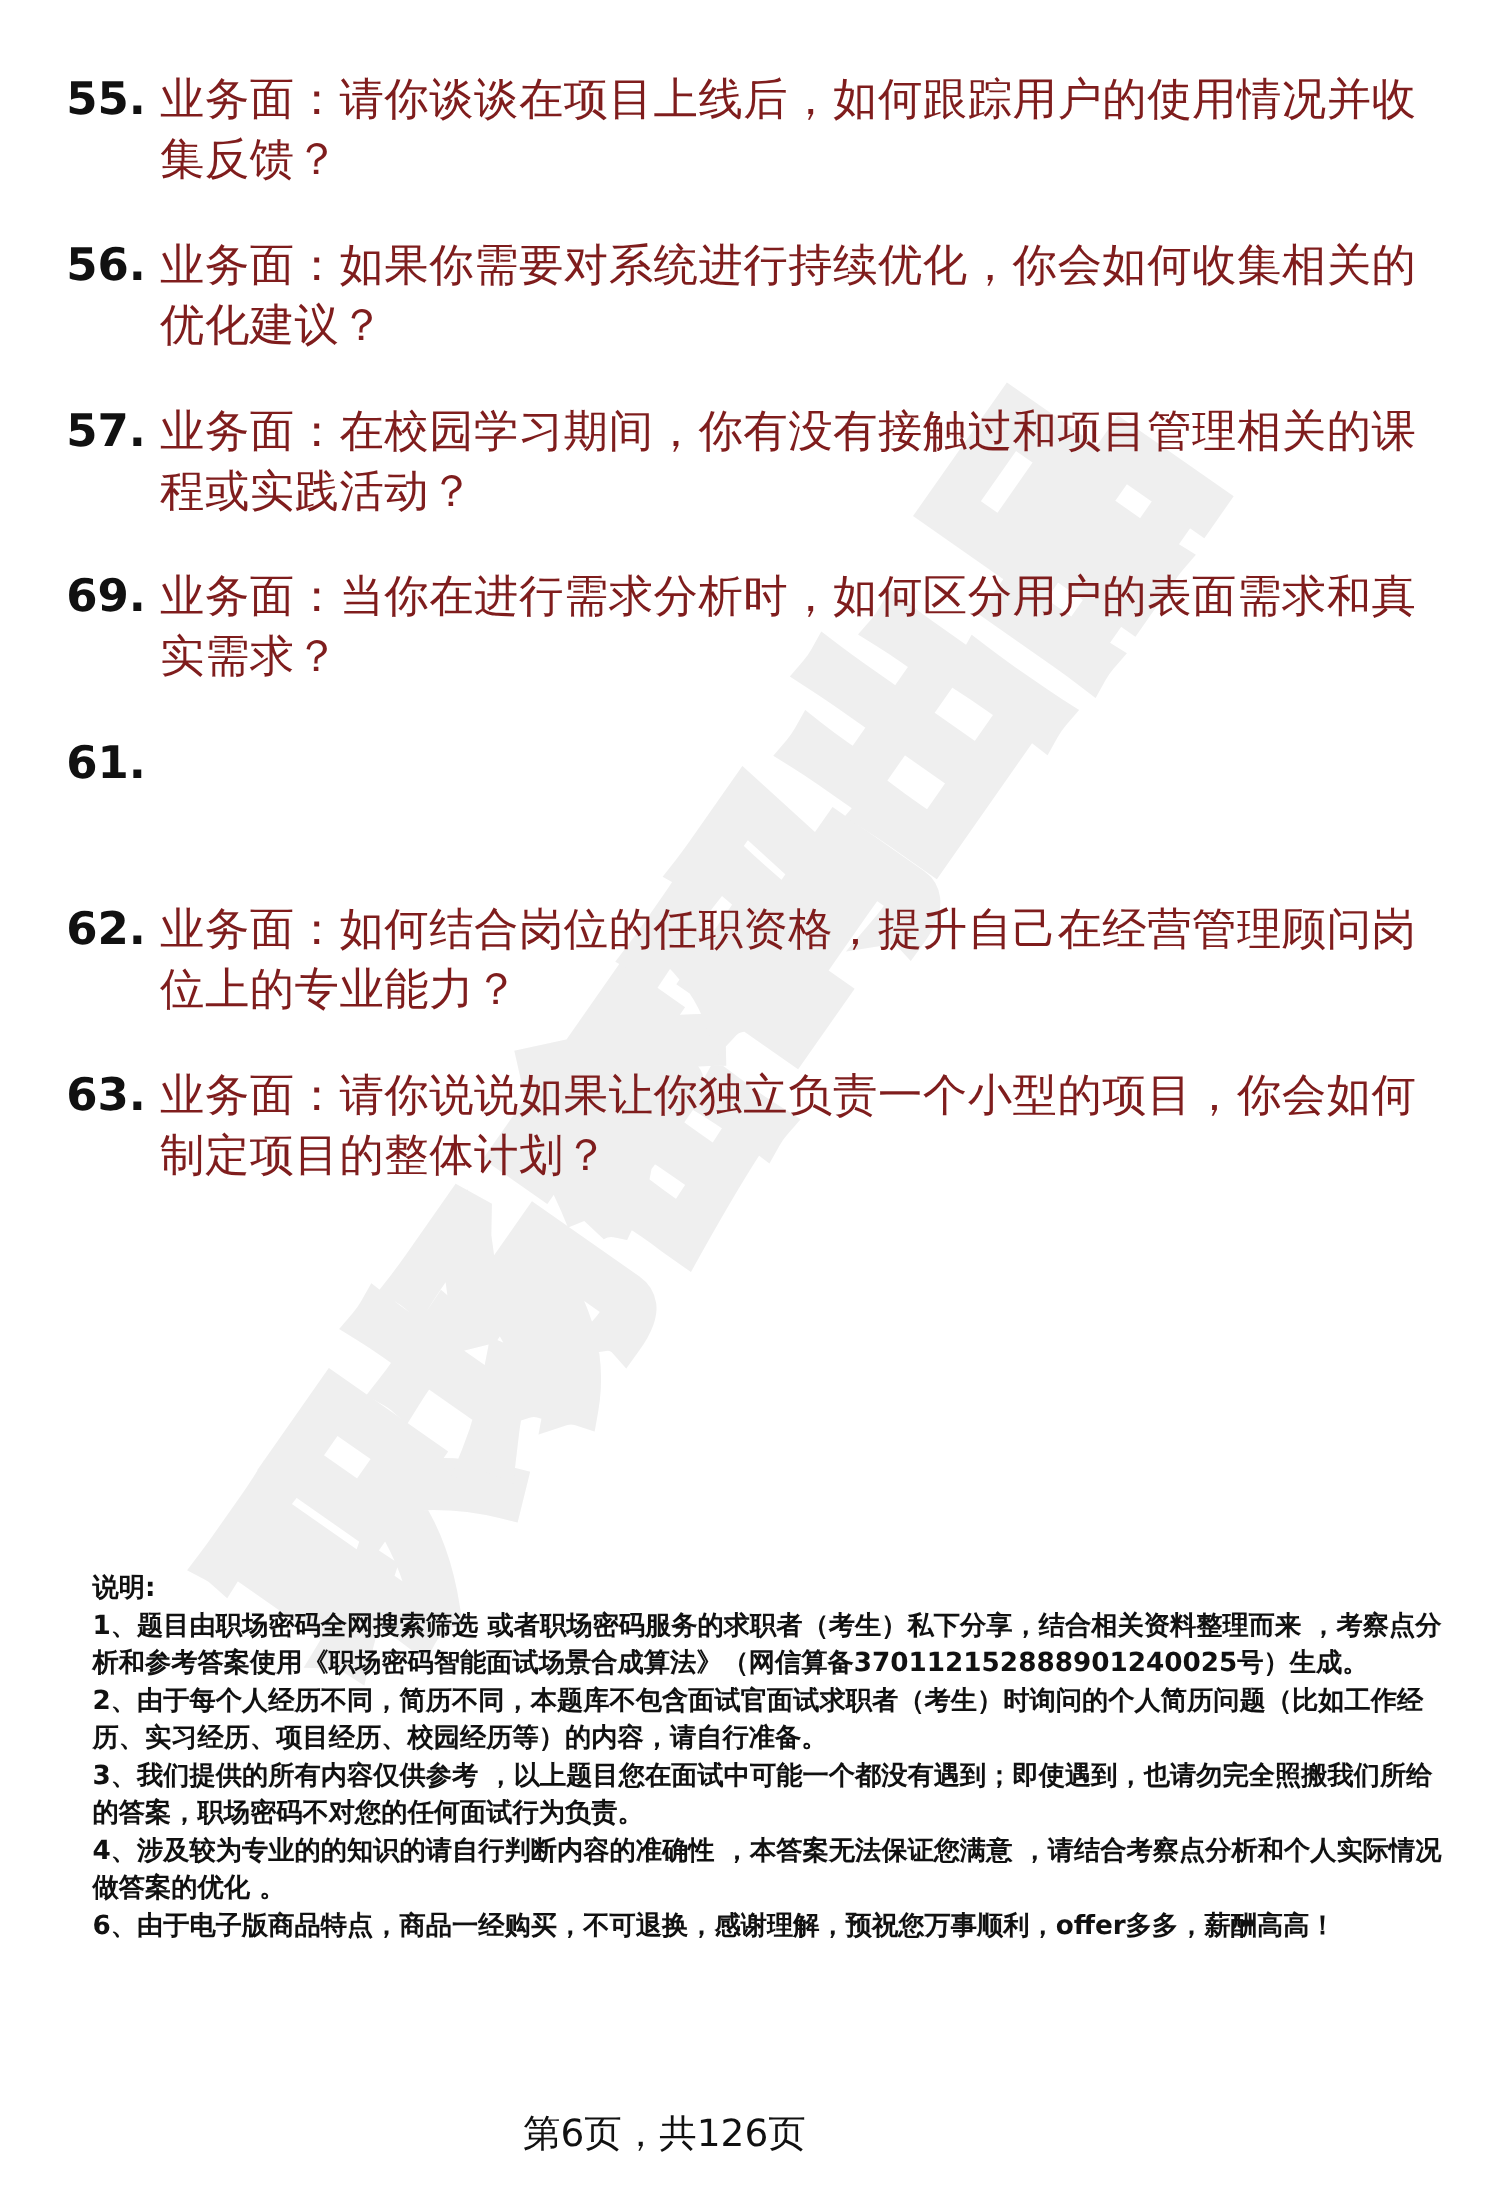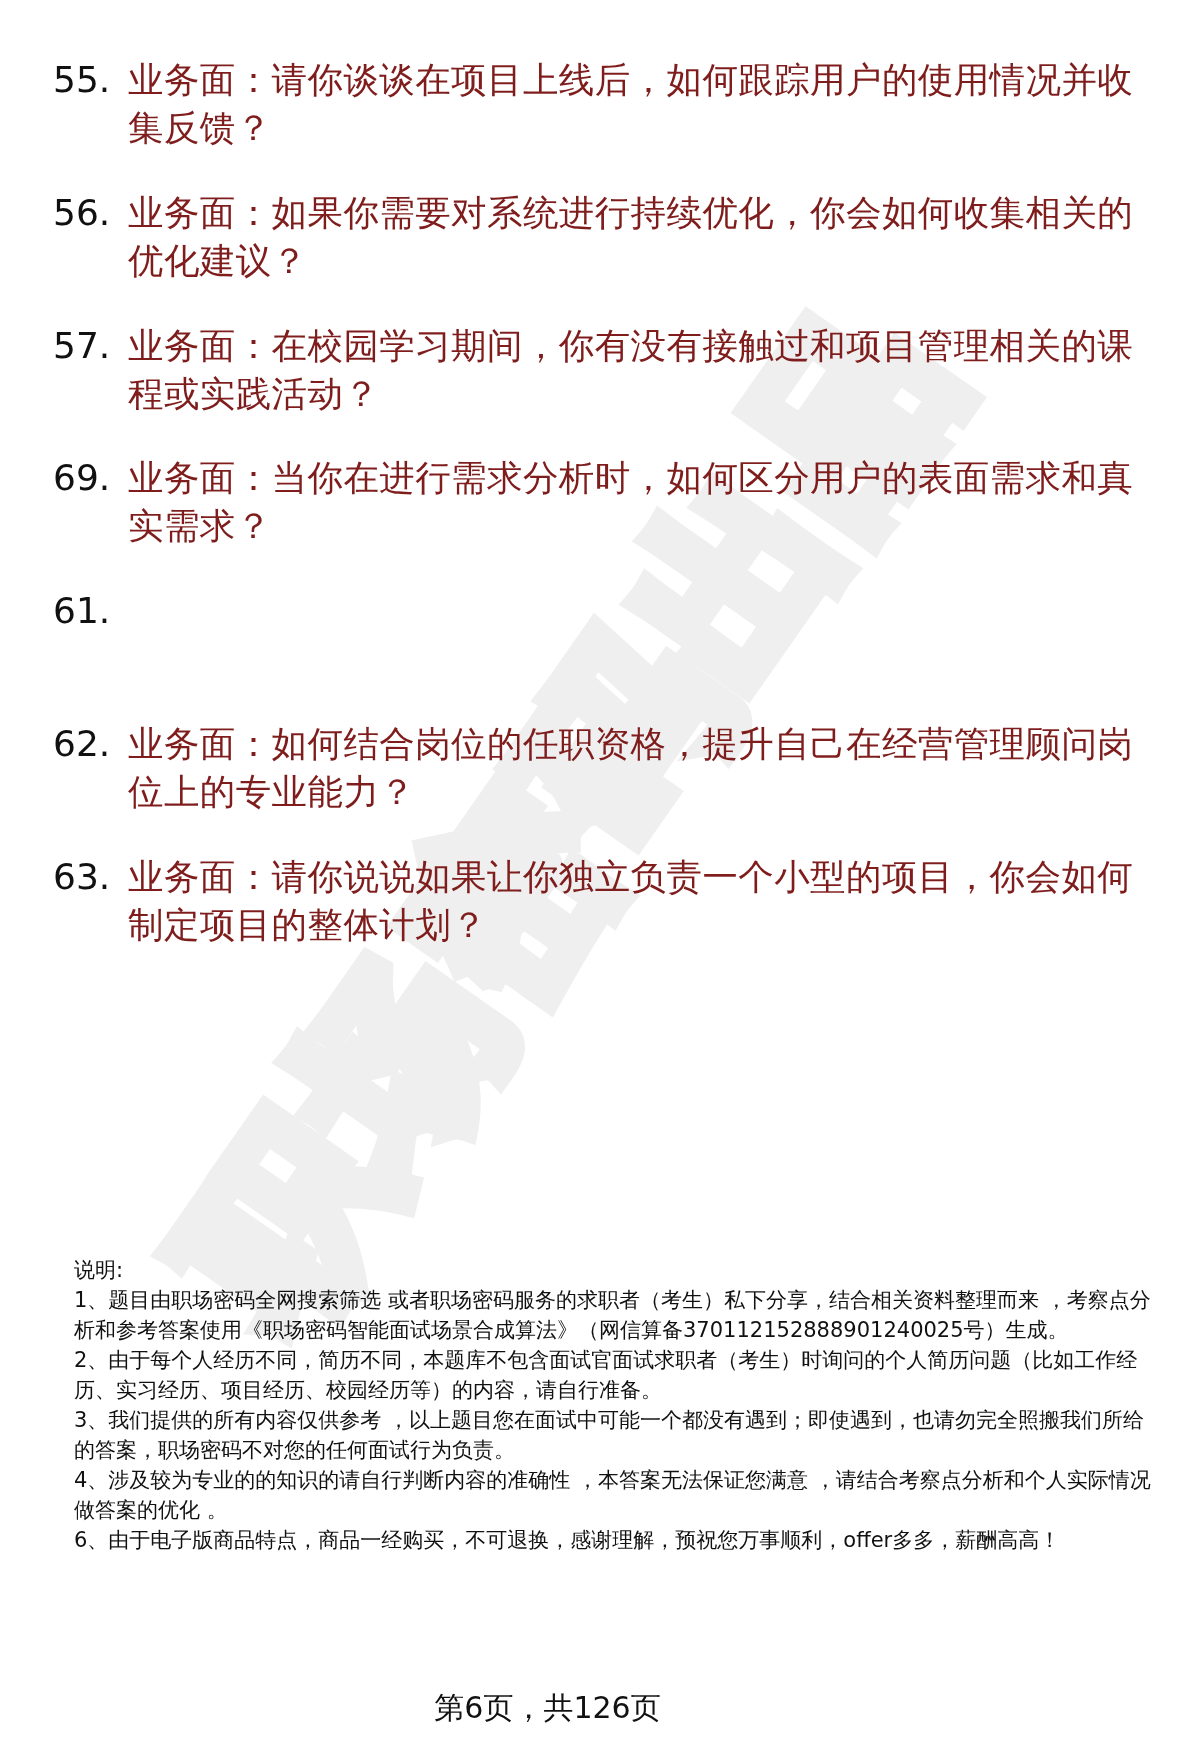--- a/index.html
+++ b/index.html
@@ -43,20 +43,21 @@
       position: relative;
       height: 132.75px;
     }
     .q-num {
       position: absolute;
       left: 53px;
       top: 0;
       font-size: 36px;
       line-height: 48px;
       color: #111111;
+      font-weight: bold;
     }
     .q-text {
       position: absolute;
       left: 128px;
       top: 0;
       width: 1020px;
       font-size: 35.5px;
       line-height: 48px;
       color: #7f1d1d;
       word-break: break-all;
@@ -68,32 +69,32 @@
       top: 1255px;
       width: 1084px;
       font-size: 21px;
       line-height: 30px;
       color: #111111;
       z-index: 1;
     }
     .note-line {
       margin: 0;
       word-break: break-all;
+      font-weight: bold;
     }
     .footer {
       position: absolute;
       left: 0;
       top: 1688px;
       width: 1063px;
       text-align: center;
       font-size: 30px;
       line-height: 40px;
       color: #111111;
       z-index: 1;
-      margin-left: 16px;
     }
   </style>
 </head>
 <body>
 
 <div class="watermark">职场密码出品</div>
 
 <div class="questions">
   <div class="question">
     <span class="q-num">55.</span>

